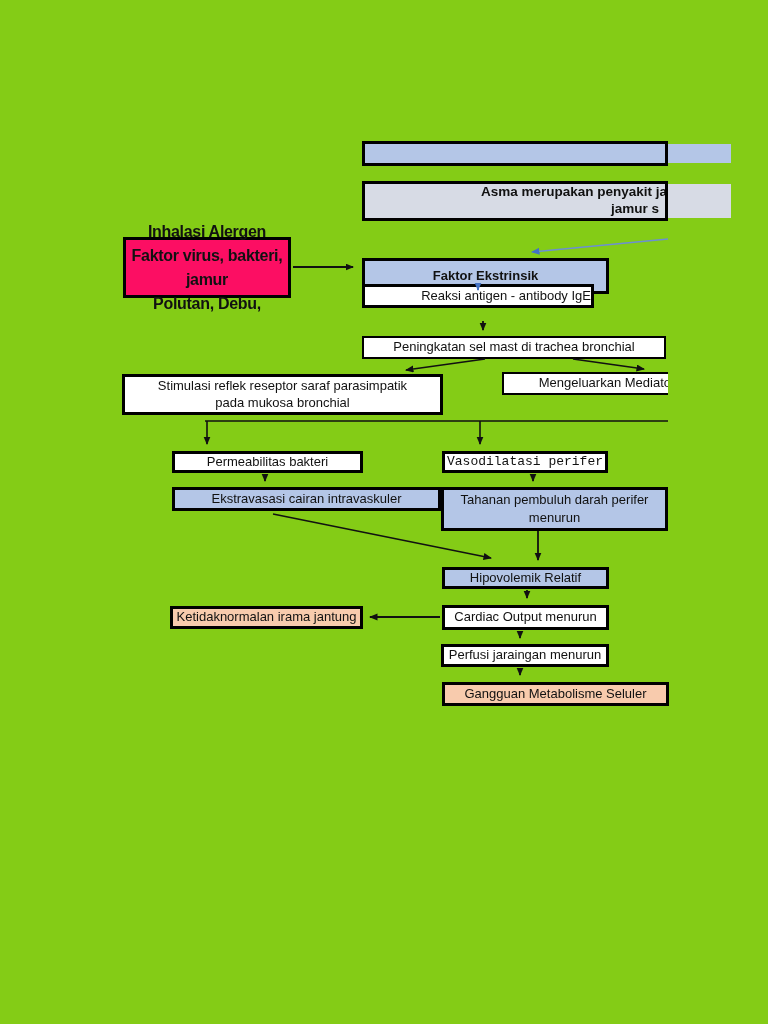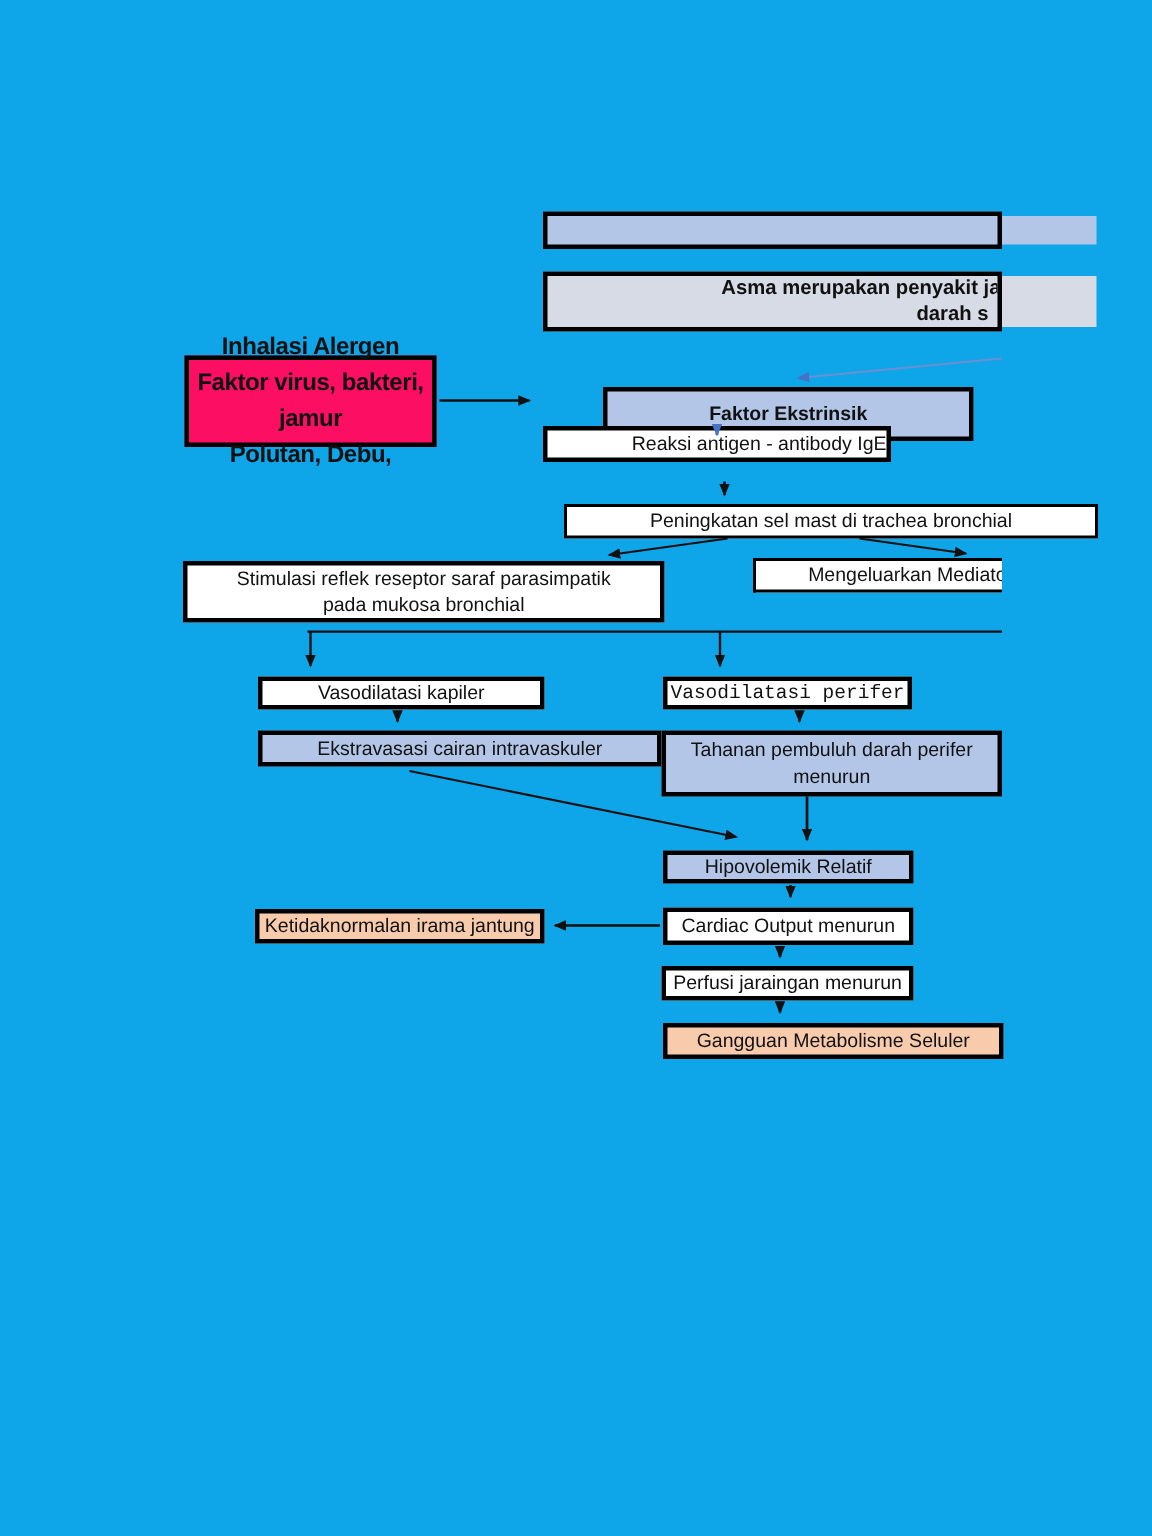--- a/index.html
+++ b/index.html
@@ -1,16 +1,16 @@
 <!DOCTYPE html>
 <html><head>
 <meta charset="utf-8">
 <style>
   html,body{margin:0;padding:0;background:#fff;}
-  .page{position:relative;width:768px;height:1024px;background:#0ea5e9;overflow:hidden;
+  .page{position:relative;width:768px;height:1024px;background:#84cc16;overflow:hidden;
         font-family:"Liberation Sans",sans-serif;color:#111;}
   .node{position:absolute;box-sizing:border-box;border:3px solid #000;background:#fff;
         display:flex;align-items:center;justify-content:center;text-align:center;
         font-size:13px;line-height:1.25;}
   .col{flex-direction:column;}
   .fill-blue{background:#b4c6e7;}
   .fill-gray{background:#d7dbe5;}
   .fill-pink{background:#fc0e63;}
   .fill-peach{background:#f8cbad;}
   .bold{font-weight:bold;}
@@ -18,23 +18,23 @@
 
   .n-bar1{left:362px;top:141px;width:306px;height:25px;}
   .n-bar1ext{left:668px;top:144px;width:63px;height:19px;}
   .n-bar2{left:362px;top:181px;width:306px;height:40px;font-size:13.5px;
           align-items:flex-end;justify-content:center;overflow:hidden;}
   .n-bar2 .l1{display:block;white-space:nowrap;margin-right:-2px;}
   .n-bar2 .l2{display:block;white-space:nowrap;margin-right:6px;}
   .n-bar2ext{left:668px;top:184px;width:63px;height:34px;}
   .n-pink{left:123px;top:237px;width:168px;height:61px;font-size:16px;
           letter-spacing:-0.3px;line-height:1.5;}
-  .n-faktor{left:362px;top:258px;width:247px;height:36px;margin-left:40px;}
+  .n-faktor{left:362px;top:258px;width:247px;height:36px;}
   .n-reaksi{left:362px;top:284px;width:232px;height:24px;justify-content:flex-end;}
-  .n-pening{left:376px;top:336px;width:356px;height:23px;border-width:2px;}
+  .n-pening{left:362px;top:336px;width:304px;height:23px;border-width:2px;}
   .n-stimulasi{left:122px;top:374px;width:321px;height:41px;}
   .n-mengeluarkan{left:502px;top:372px;width:166px;height:23px;border-width:2px;
           border-right:none;justify-content:flex-end;overflow:hidden;}
   .n-mengeluarkan span{white-space:nowrap;margin-right:-3px;}
   .n-permeabilitas{left:172px;top:451px;width:191px;height:22px;}
   .n-vasodilatasi{left:442px;top:451px;width:166px;height:22px;font-family:Liberation Mono, monospace;}
   .n-ekstravasasi{left:172px;top:487px;width:269px;height:24px;}
   .n-tahanan{left:441px;top:487px;width:227px;height:44px;line-height:1.35;}
   .n-hipovolemik{left:442px;top:567px;width:167px;height:22px;}
   .n-ketidaknormalan{left:170px;top:606px;width:193px;height:23px;}
@@ -50,21 +50,21 @@
 
 <div class="page">
 
   <div class="node n-bar1 fill-blue bold">
     <span></span>
   </div>
   <div class="node n-bar1ext fill-blue noborder"></div>
 
   <div class="node n-bar2 fill-gray bold col">
     <span class="l1">Asma merupakan penyakit ja</span>
-    <span class="l2">darah s</span>
+    <span class="l2">jamur s</span>
   </div>
   <div class="node n-bar2ext fill-gray noborder"></div>
 
   <div class="node n-pink fill-pink bold col">
     <span>Inhalasi Alergen</span>
     <span>Faktor virus, bakteri, jamur</span>
     <span>Polutan, Debu,</span>
   </div>
 
   <div class="node n-faktor fill-blue bold">
@@ -82,21 +82,21 @@
   <div class="node n-stimulasi col">
     <span>Stimulasi reflek reseptor saraf parasimpatik</span>
     <span>pada mukosa bronchial</span>
   </div>
 
   <div class="node n-mengeluarkan">
     <span>Mengeluarkan Mediato</span>
   </div>
 
   <div class="node n-permeabilitas">
-    <span>Vasodilatasi kapiler</span>
+    <span>Permeabilitas bakteri</span>
   </div>
 
   <div class="node n-vasodilatasi">
     <span>Vasodilatasi perifer</span>
   </div>
 
   <div class="node n-ekstravasasi fill-blue">
     <span>Ekstravasasi cairan intravaskuler</span>
   </div>
 

